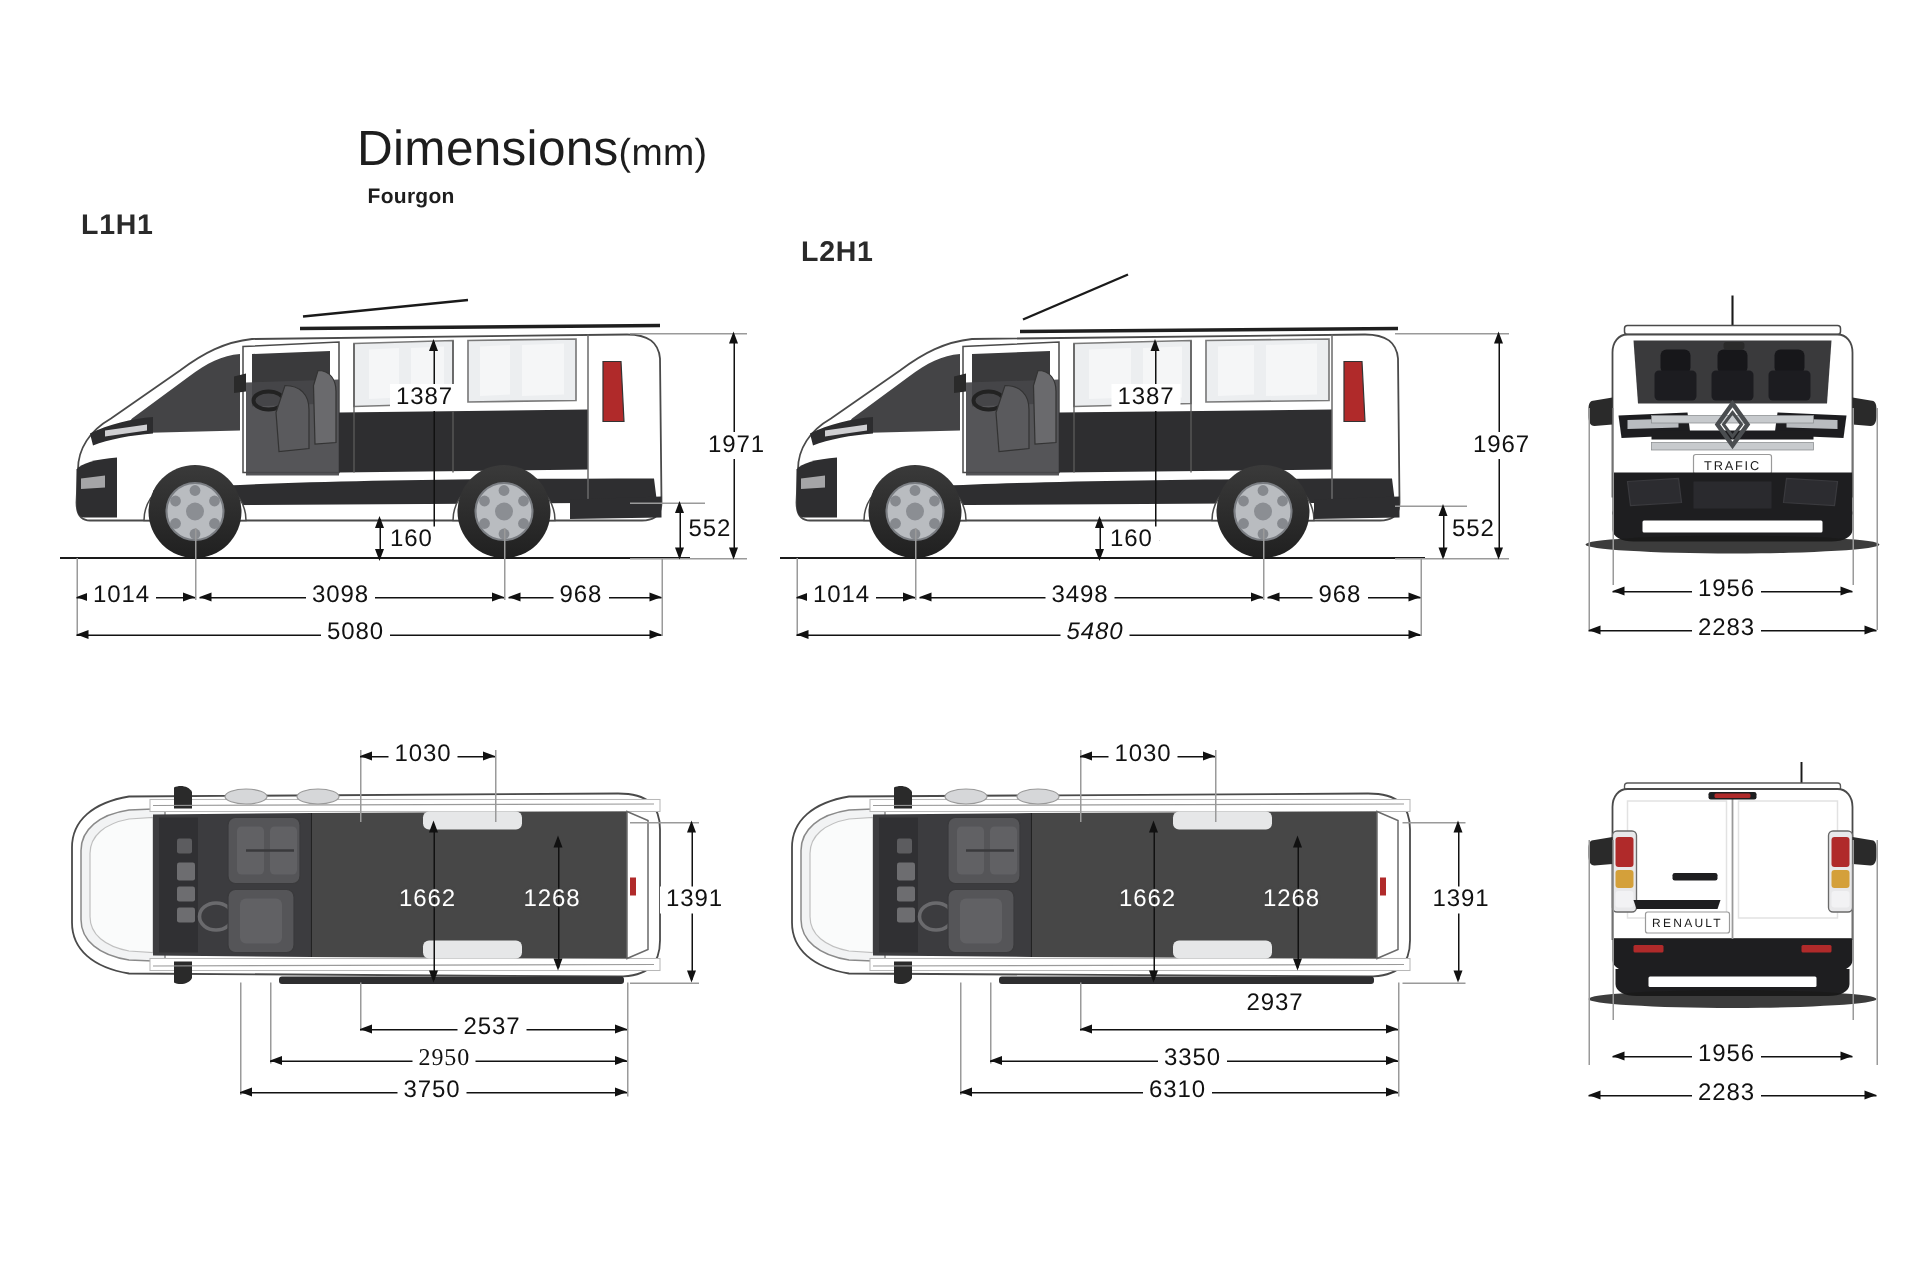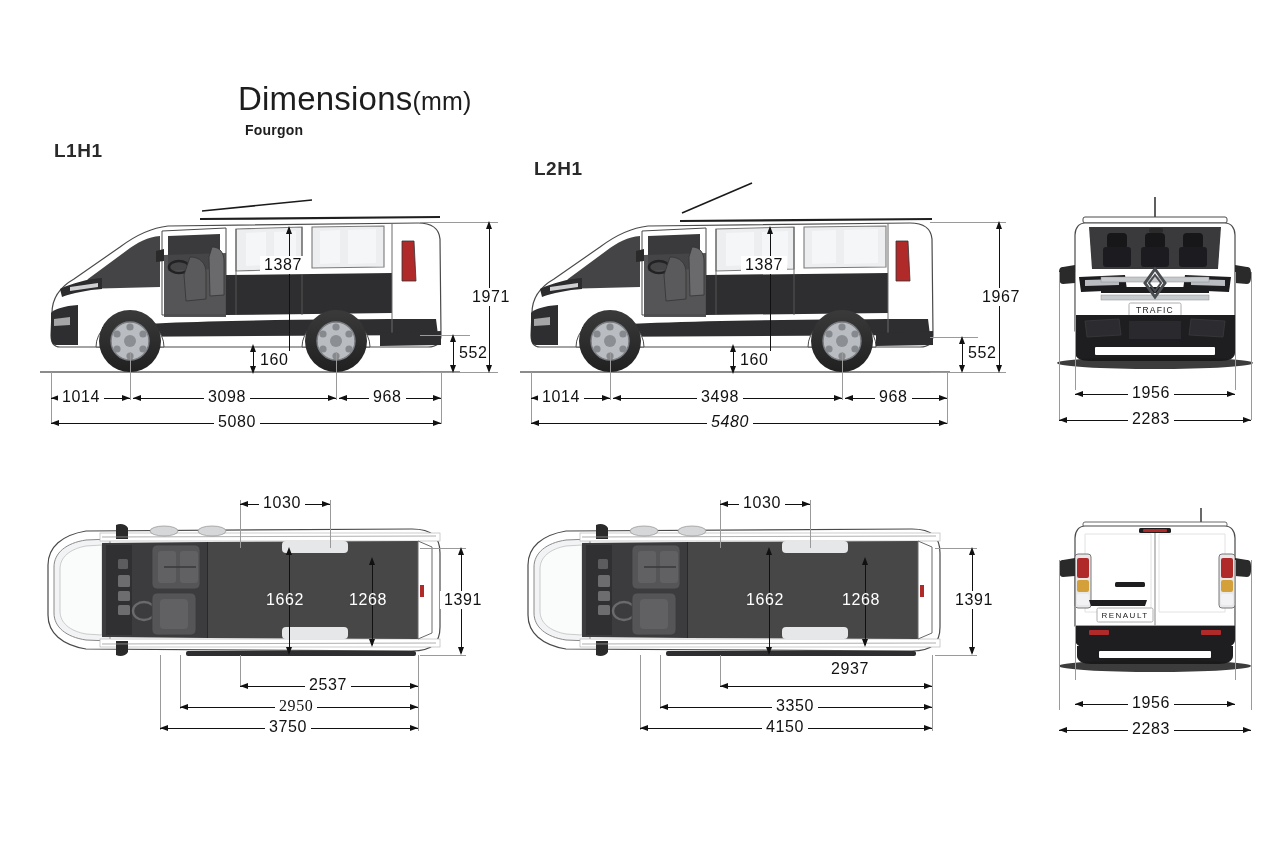--- a/index.html
+++ b/index.html
@@ -574,21 +574,21 @@
     <div class="ext ext-v" style="left:660px;top:655px;height:54px;"></div>
     <div class="dim dim-h" style="left:660px;top:707px;width:272px;"></div>
     <div class="arw arw-l" style="left:660px;top:703.5px;"></div>
     <div class="arw arw-r" style="left:924px;top:703.5px;"></div>
     <div class="dlabel" style="left:772px;top:697px;">3350</div>
 
     <div class="ext ext-v" style="left:640px;top:655px;height:75px;"></div>
     <div class="dim dim-h" style="left:640px;top:728px;width:292px;"></div>
     <div class="arw arw-l" style="left:640px;top:724.5px;"></div>
     <div class="arw arw-r" style="left:924px;top:724.5px;"></div>
-    <div class="dlabel" style="left:762px;top:718px;">4150</div>
+    <div class="dlabel" style="left:762px;top:718px;">6310</div>
   </div>
 
   <div class="view" style="left:1055px;top:500px;">
     <svg width="200" height="175" viewBox="0 0 200 175">
 
       <line x1="146" y1="8" x2="146" y2="26" stroke="#1a1a1a" stroke-width="1.3"></line>
 
       <rect x="28" y="22" width="144" height="5" rx="2" fill="#fff" stroke="#5a5a5a" stroke-width="0.9"></rect>
 
       <path d="M30 26 L170 26 C176 26 180 31 180 38 L180 126 L20 126 L20 38 C20 31 24 26 30 26 Z" fill="#ffffff" stroke="#4a4a4a" stroke-width="1.2"></path>

